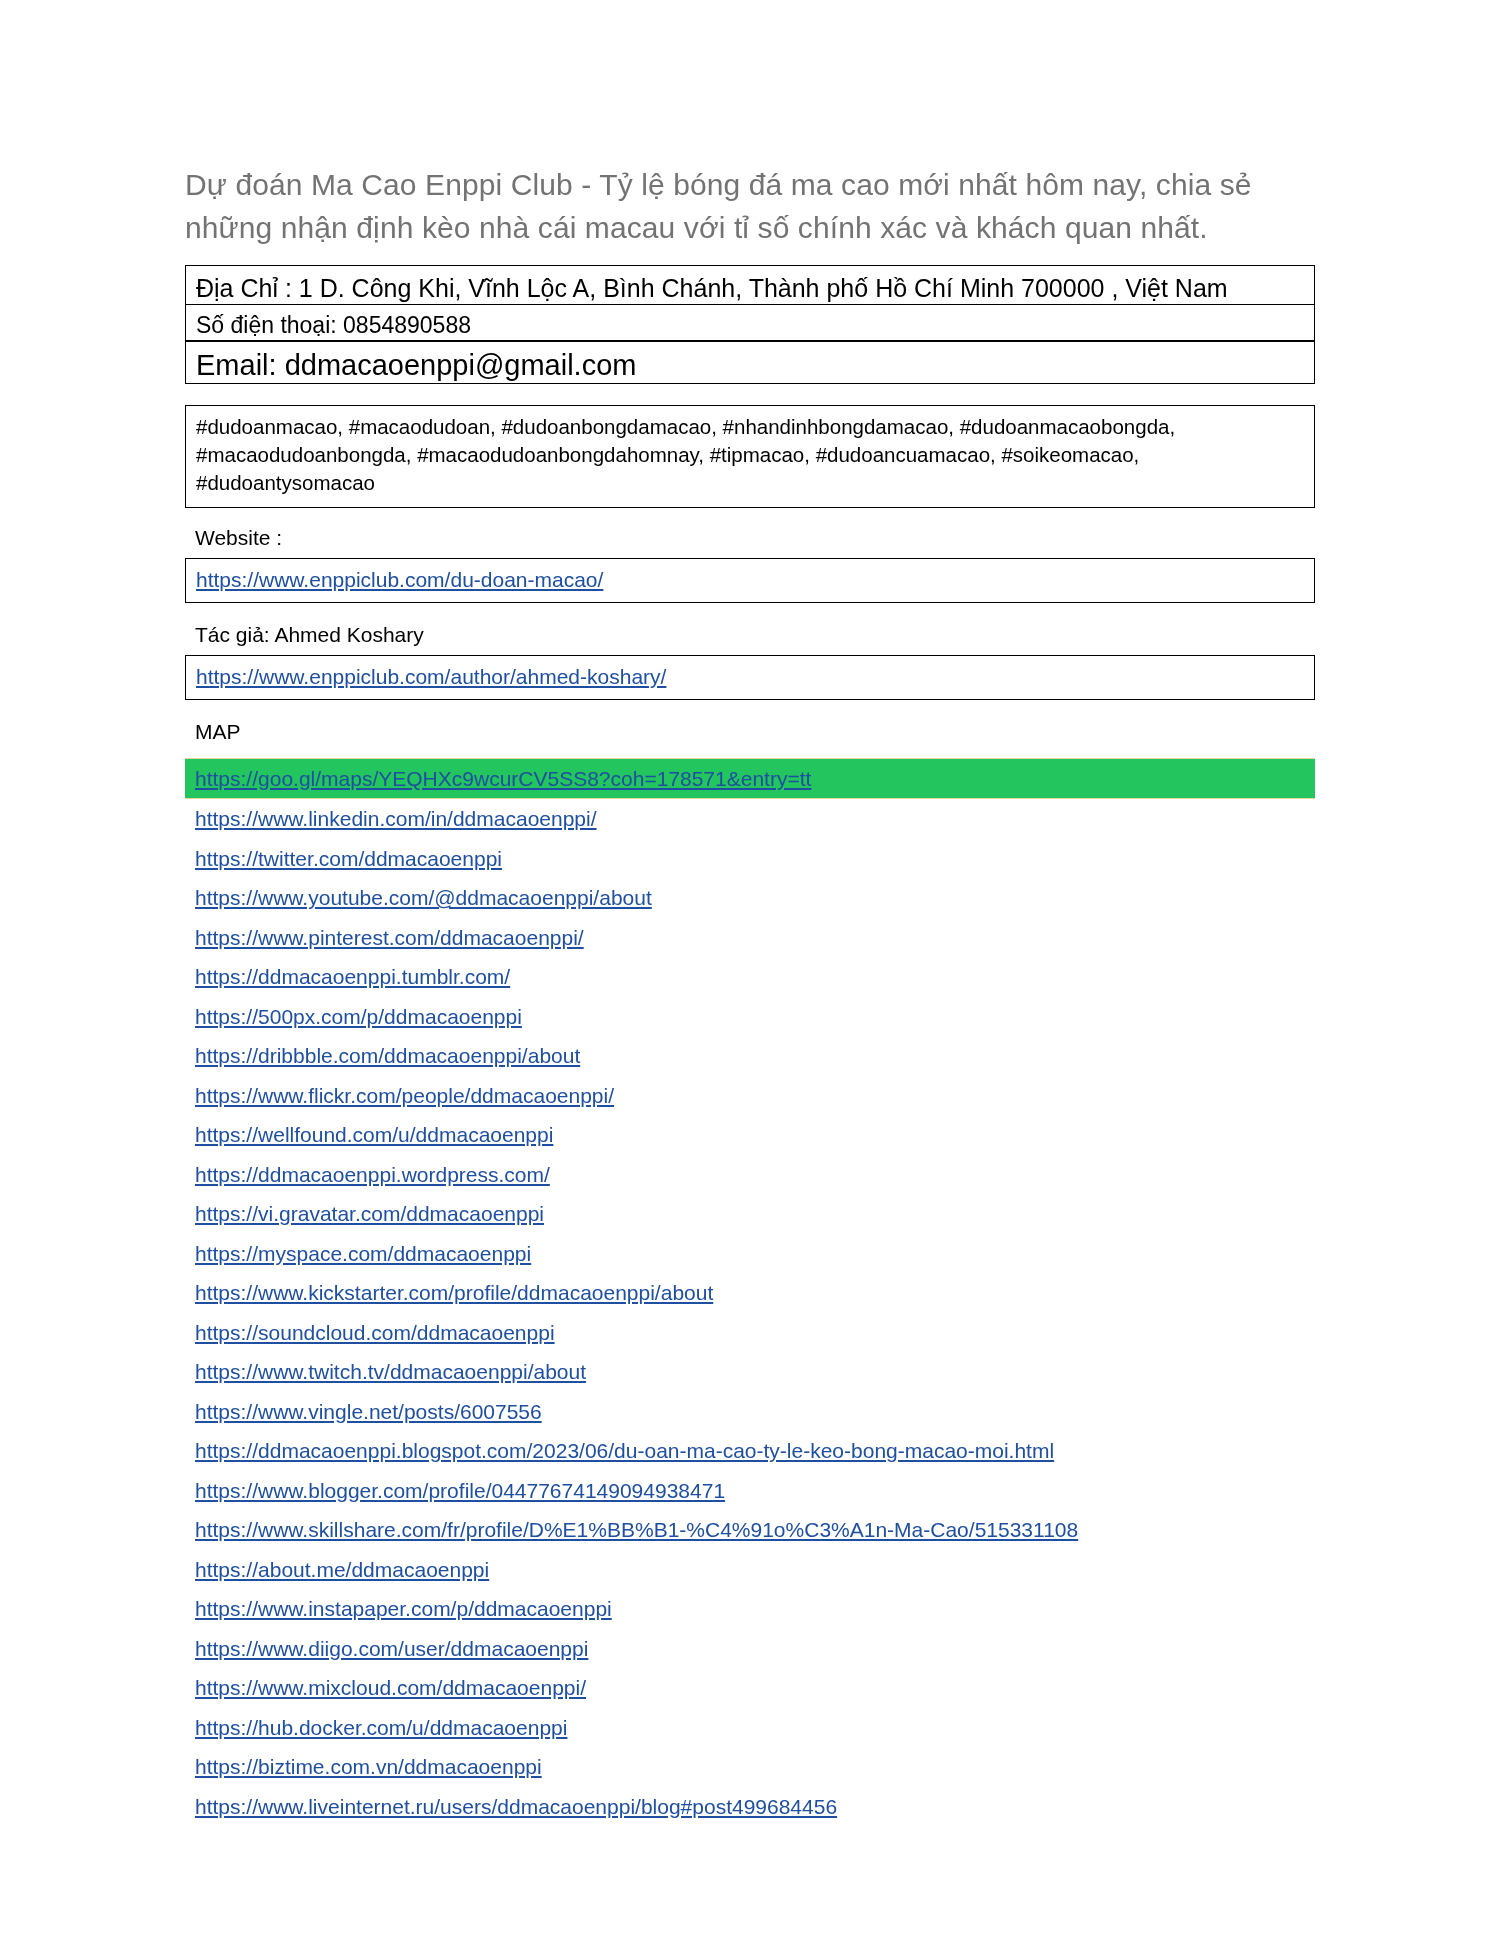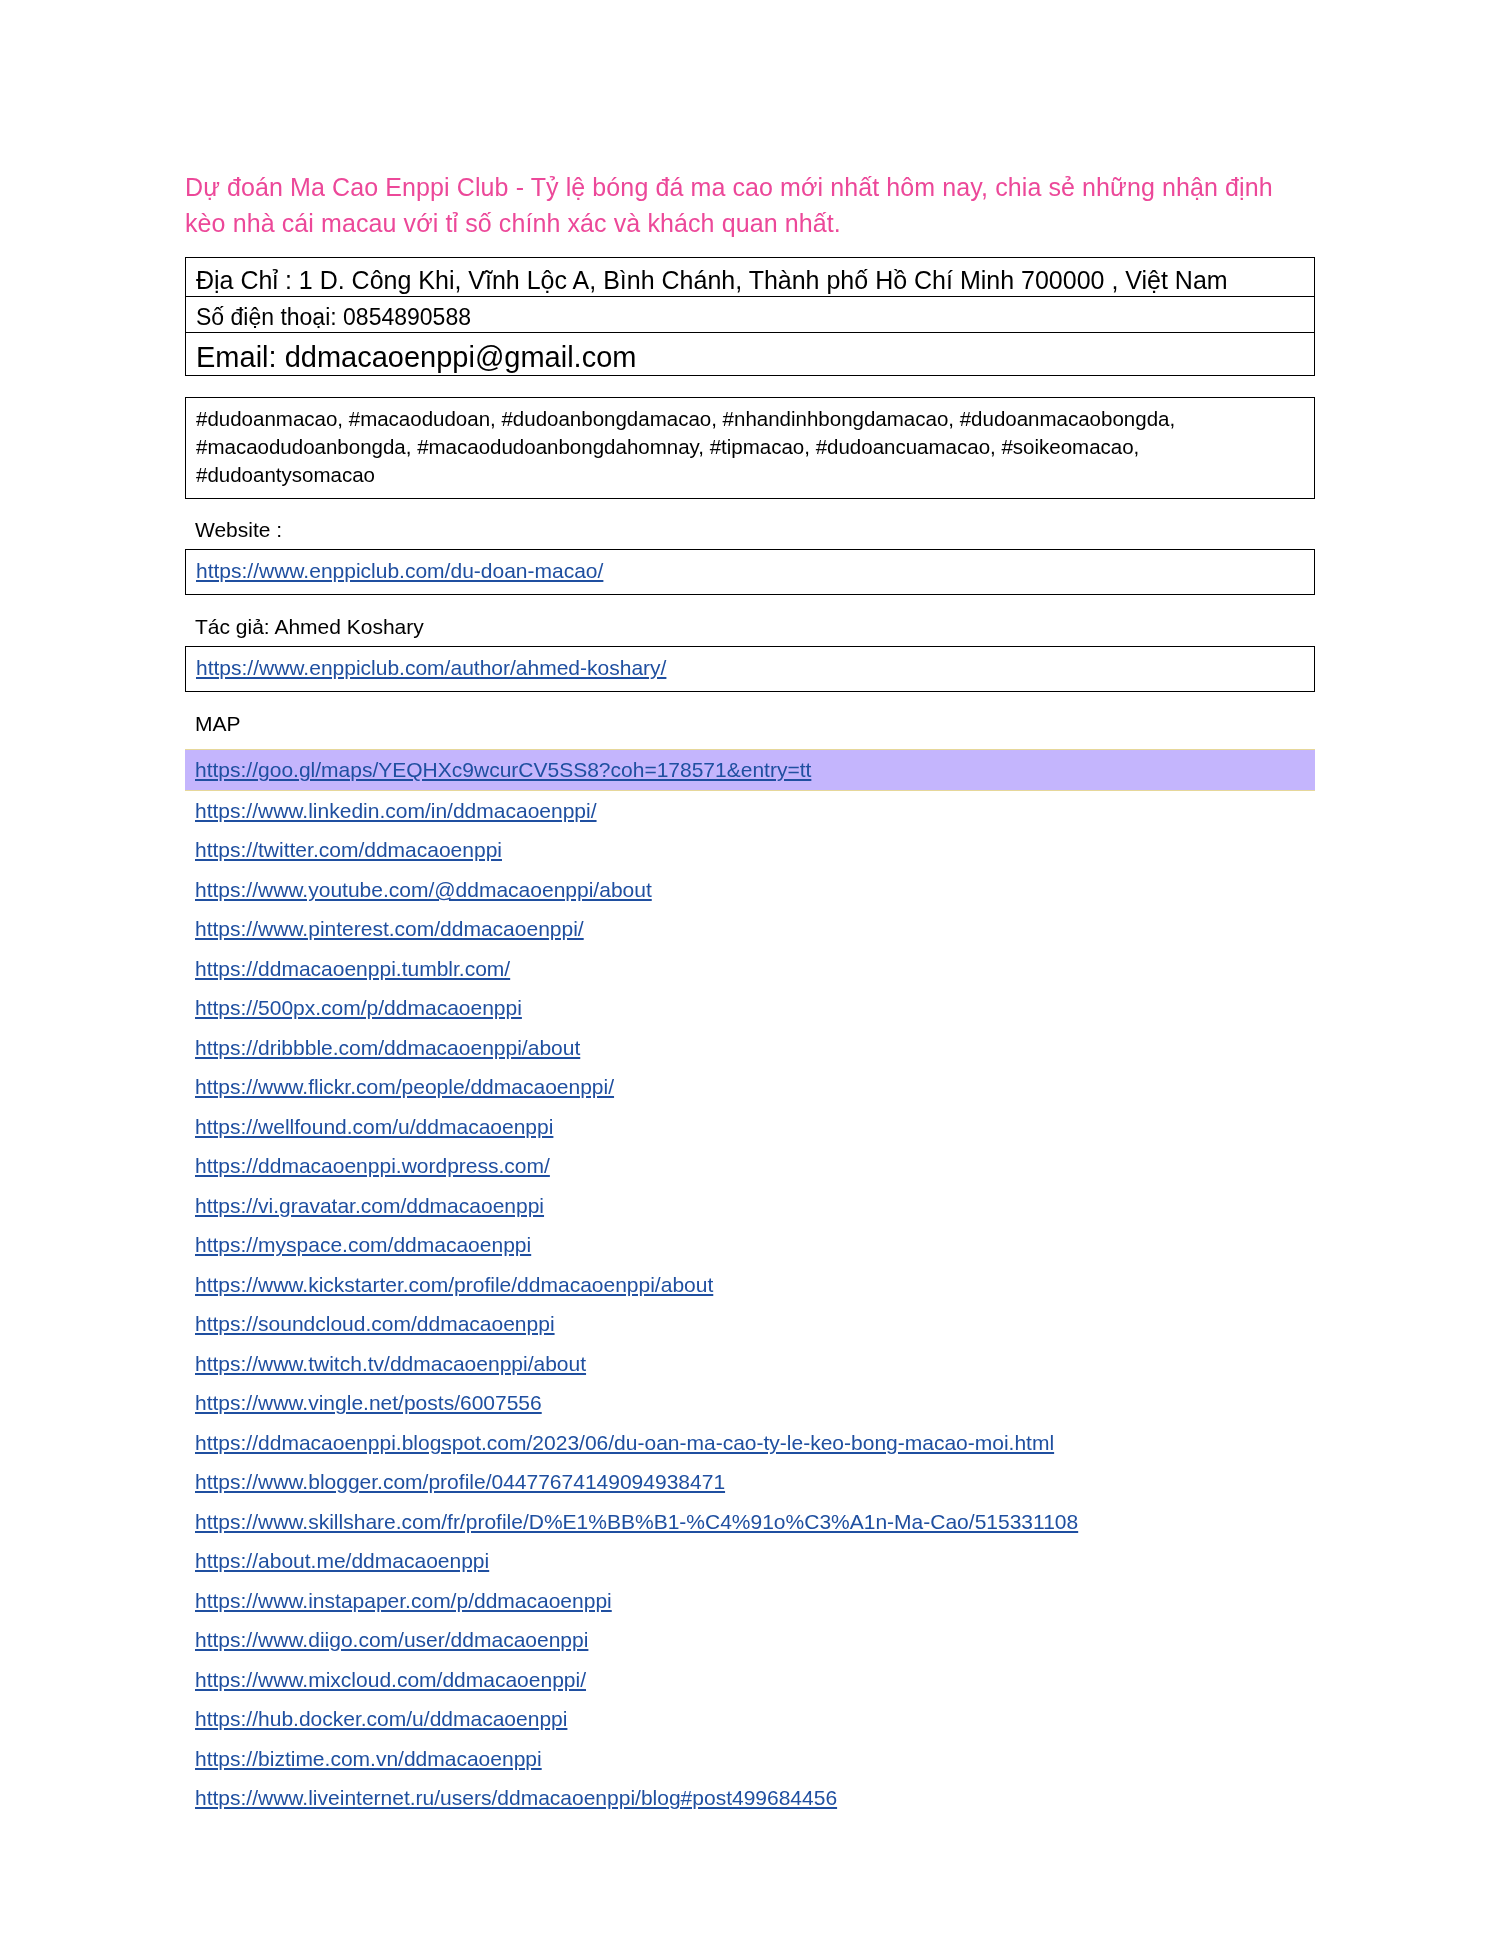--- a/index.html
+++ b/index.html
@@ -14,24 +14,24 @@
     color: #000000;
   }
   .page {
     position: relative;
     width: 1500px;
     min-height: 1942px;
     box-sizing: border-box;
     padding: 160px 185px 60px 185px;
   }
   .intro {
-    font-size: 25px;
+    font-size: 30px;
     line-height: 1.42;
-    color: #ec4899;
-    margin: 10px 0 16px 0;
+    color: #737373;
+    margin: 4px 0 16px 0;
     letter-spacing: 0.1px;
   }
   .boxed {
     border: 1.5px solid #000;
     box-sizing: border-box;
     padding: 6px 10px 0 10px;
     margin-bottom: -1.5px;
   }
   .boxed.b1 { font-size: 25px; line-height: 1.28; }
   .boxed.b2 { font-size: 23px; line-height: 1.3; }
@@ -62,21 +62,21 @@
     display: inline-block;
   }
   .linklist {
     margin-top: 6px;
   }
   .linkrow {
     padding: 4px 10px 4px 10px;
     font-size: 21px;
   }
   .linkrow.highlight {
-    background: #c4b5fd;
+    background: #22c55e;
     border-top: 1px solid #e6d79a;
     border-bottom: 1px solid #e6d79a;
   }
 </style>
 </head>
 <body>
 
 <div class="page">
 
   <p class="intro">Dự đoán Ma Cao Enppi Club - Tỷ lệ bóng đá ma cao mới nhất hôm nay, chia sẻ những nhận định kèo nhà cái macau với tỉ số chính xác và khách quan nhất.</p>

